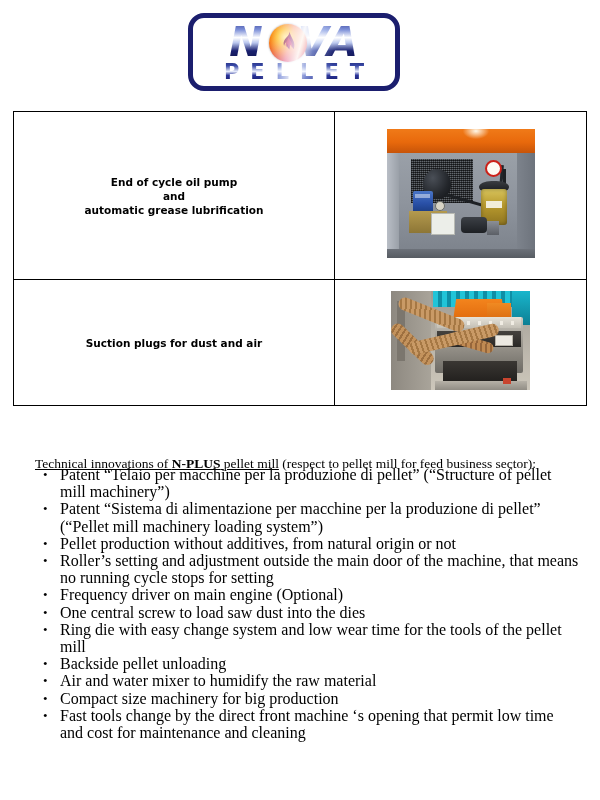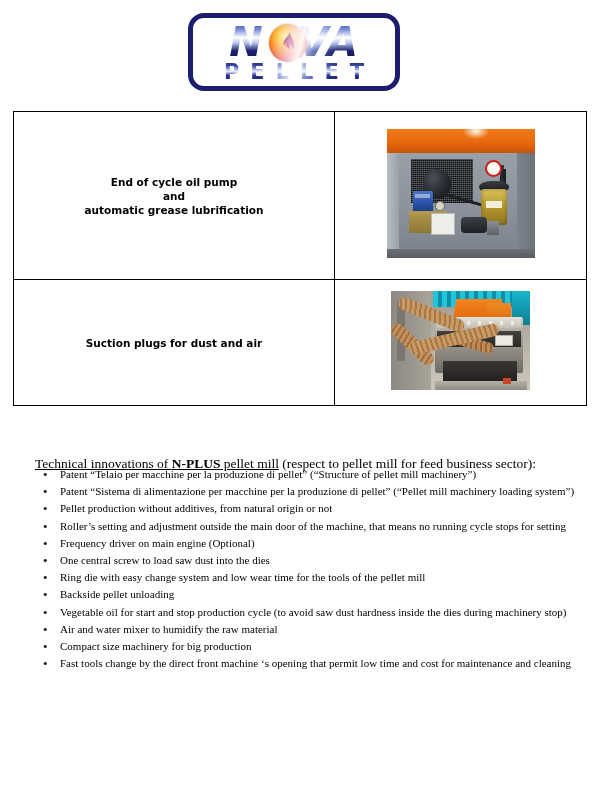--- a/index.html
+++ b/index.html
@@ -374,21 +374,21 @@
   #intro-heading .bold { font-weight: 700; }
 
   #innovations-list {
     position: absolute;
     left: 43px;
     top: 466px;
     width: 520px;
     margin: 0;
     padding: 0 0 0 17px;
     list-style: none;
-    font-size: 11px;
+    font-size: 16px;
     line-height: 17.2px;
   }
   #innovations-list li {
     position: relative;
     margin: 0 0 0 0;
     padding: 0 0 0 0;
     text-align: left;
   }
   #innovations-list li:before {
     content: "\2022";
@@ -492,17 +492,16 @@
 
 <ul id="innovations-list">
   <li>Patent “Telaio per macchine per la produzione di pellet” (“Structure of pellet mill machinery”)</li>
   <li>Patent “Sistema di alimentazione per macchine per la produzione di pellet” (“Pellet mill machinery loading system”)</li>
   <li>Pellet production without additives, from natural origin or not</li>
   <li>Roller’s setting and adjustment outside the main door of the machine, that means no running cycle stops for setting</li>
   <li>Frequency driver on main engine (Optional)</li>
   <li>One central screw to load saw dust into the dies</li>
   <li>Ring die with easy change system and low wear time for the tools of the pellet mill</li>
   <li>Backside pellet unloading</li>
-  <li>Vegetable oil for start and stop production cycle (to avoid saw dust hardness inside the dies during machinery stop)</li>
   <li>Air and water mixer to humidify the raw material</li>
   <li>Compact size machinery for big production</li>
   <li>Fast tools change by the direct front machine ‘s opening that permit low time and cost for maintenance and cleaning</li>
 </ul>
 
 </body></html>

